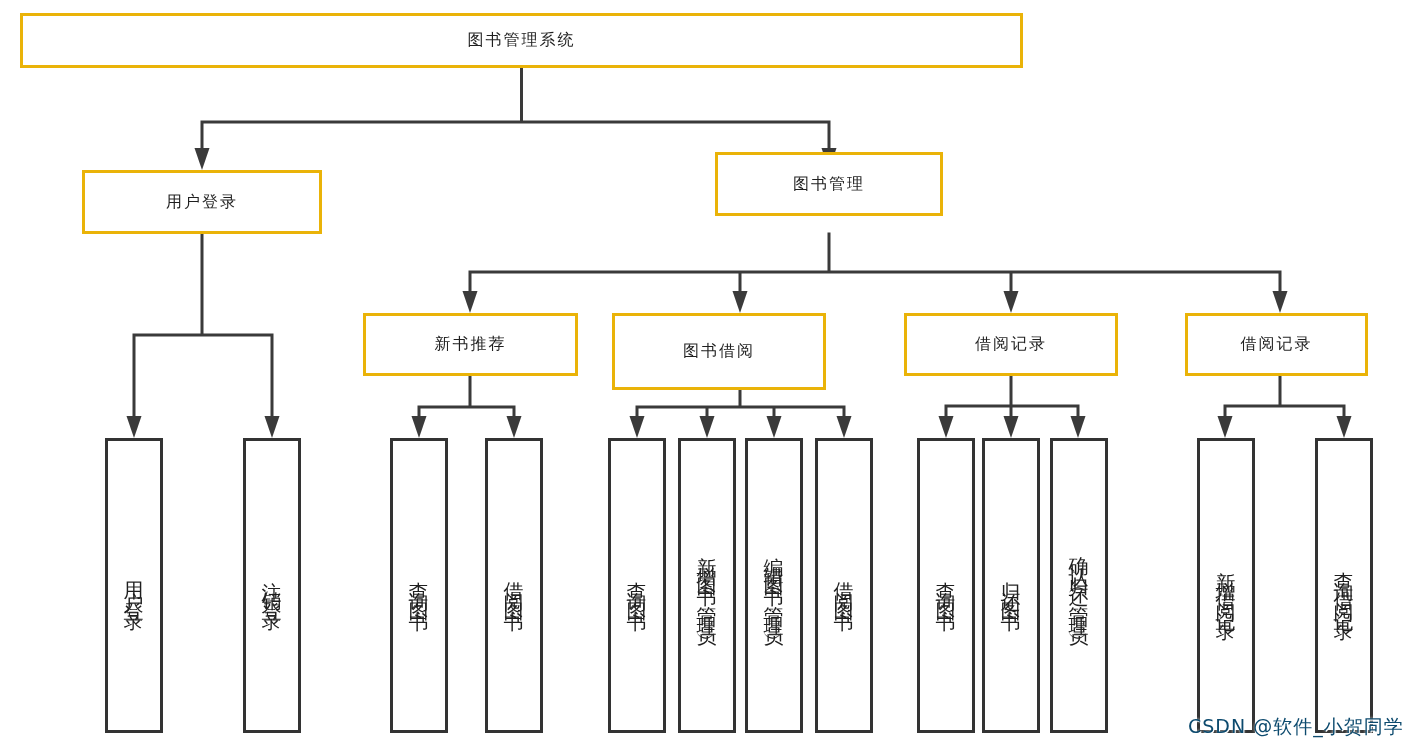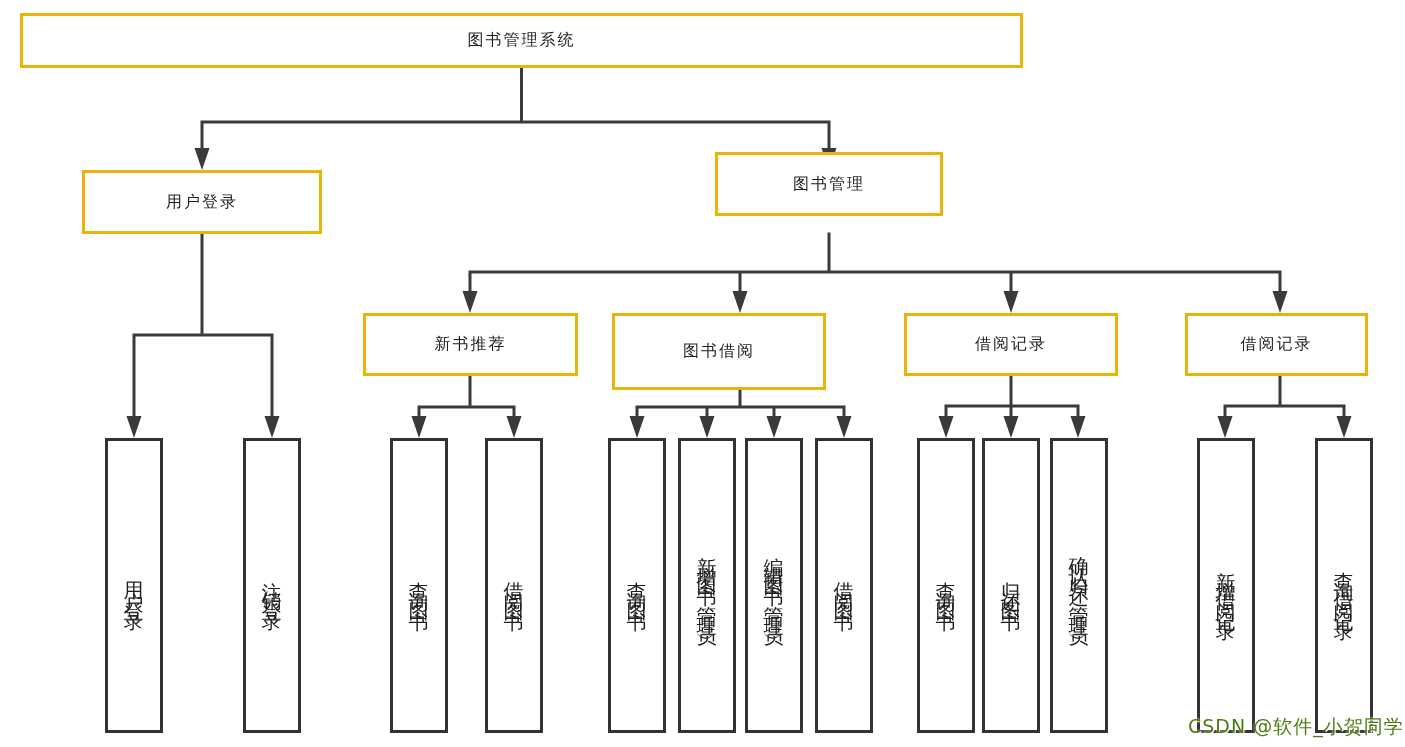--- a/index.html
+++ b/index.html
@@ -64,21 +64,21 @@
   .lf-9  { left: 917px; }
   .lf-10 { left: 982px; }
   .lf-11 { left: 1050px; }
   .lf-12 { left: 1197px; }
   .lf-13 { left: 1315px; }
   .watermark {
     position: absolute;
     left: 1188px;
     top: 714px;
     font-size: 19px;
-    color: #4d7c0f;
+    color: #0c4a6e;
     letter-spacing: 1px;
     text-shadow: 0 0 3px #ffffff, 1px 1px 0 #ffffff;
     white-space: nowrap;
   }
 </style>
 </head>
 <body>
 
 <div class="canvas">
 

